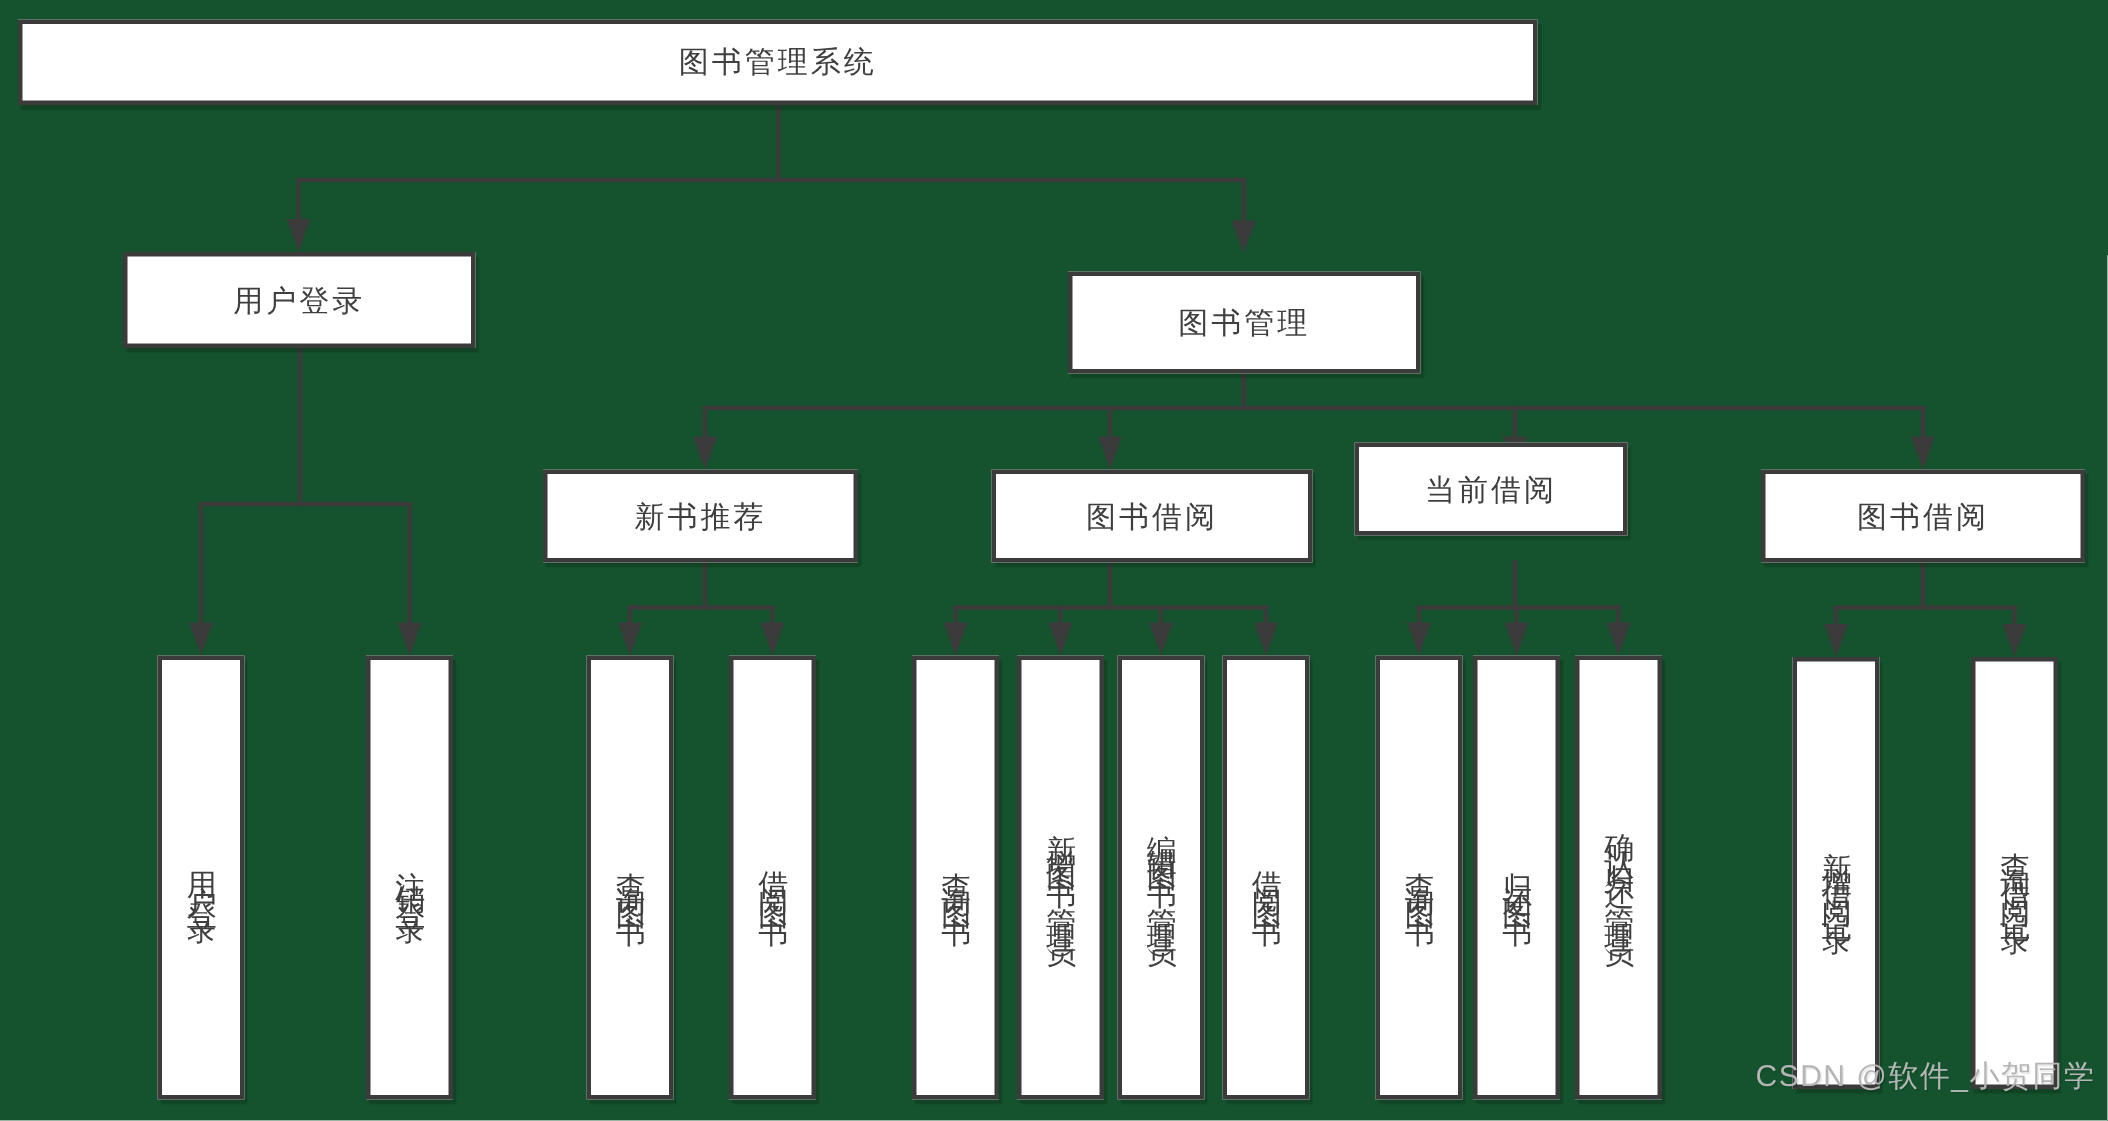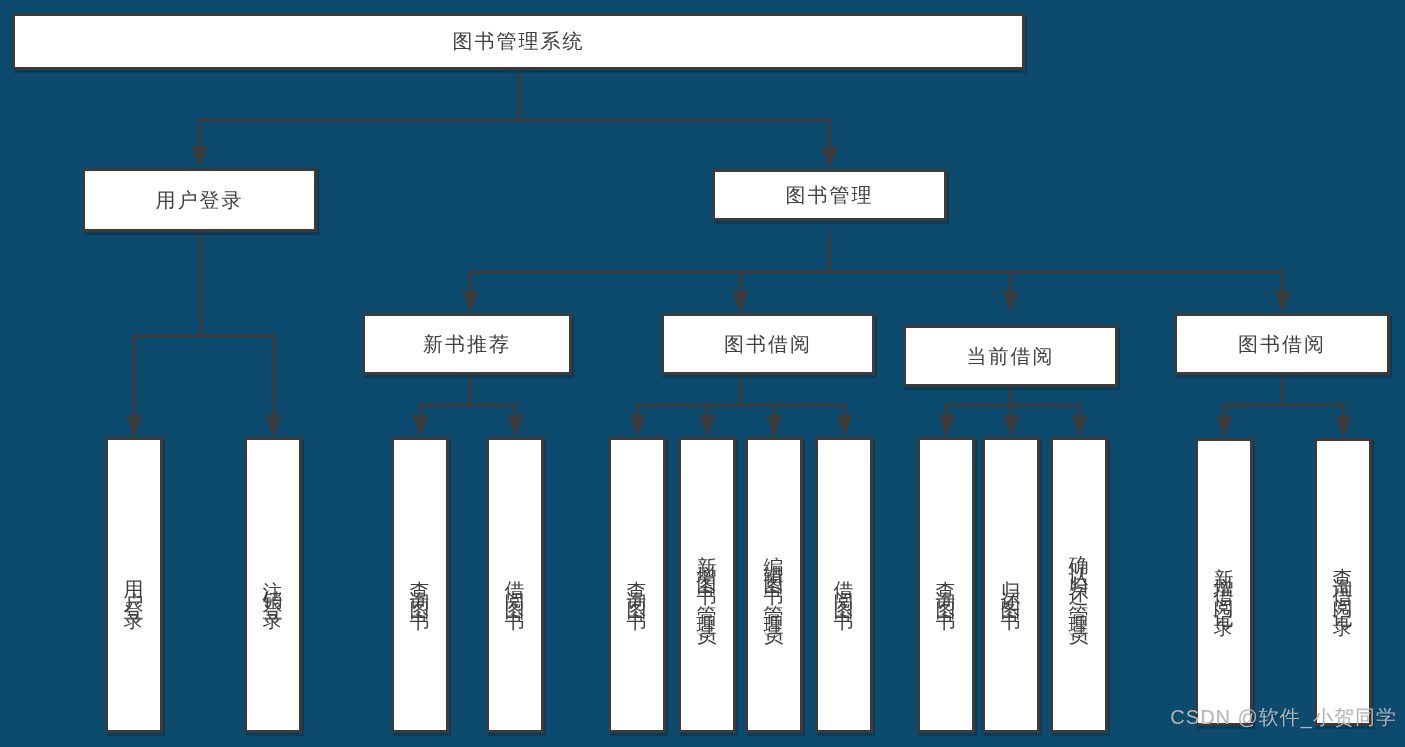--- a/index.html
+++ b/index.html
@@ -1,20 +1,20 @@
 <!DOCTYPE html>
 <html><head>
 <meta charset="utf-8">
 <style>
   html, body { margin: 0; padding: 0; background: #ffffff; }
   .canvas {
     position: relative;
     width: 1405px;
     height: 747px;
-    background: #0c4a6e;
+    background: #14532d;
     font-family: "Liberation Sans", sans-serif;
     overflow: hidden;
   }
   .connector-layer {
     position: absolute;
     left: 0; top: 0;
     pointer-events: none;
   }
   .node {
     position: absolute;
@@ -118,25 +118,25 @@
       <polygon points="1003,415 1019,415 1011,437"></polygon>
       <polygon points="1071,415 1087,415 1079,437"></polygon>
       <polygon points="1216,416 1232,416 1224,438"></polygon>
       <polygon points="1335,416 1351,416 1343,438"></polygon>
     </g>
   </svg>
 
   <div class="node h" style="left:12px; top:13px; width:1013px; height:57px">图书管理系统</div>
 
   <div class="node h" style="left:82px; top:168px; width:235px; height:64px">用户登录</div>
-  <div class="node h" style="left:712px; top:169px; width:235px; height:52px">图书管理</div>
+  <div class="node h" style="left:712px; top:181px; width:235px; height:68px">图书管理</div>
 
   <div class="node h" style="left:362px; top:313px; width:210px; height:62px">新书推荐</div>
   <div class="node h" style="left:661px; top:313px; width:214px; height:62px">图书借阅</div>
-  <div class="node h" style="left:903px; top:325px; width:215px; height:62px">当前借阅</div>
+  <div class="node h" style="left:903px; top:295px; width:182px; height:62px">当前借阅</div>
   <div class="node h" style="left:1174px; top:313px; width:216px; height:62px">图书借阅</div>
 
   <div class="node v" style="left:105px; top:437px; width:58px; height:296px">用户登录</div>
   <div class="node v" style="left:244px; top:437px; width:58px; height:296px">注销登录</div>
 
   <div class="node v" style="left:391px; top:437px; width:58px; height:296px">查询图书</div>
   <div class="node v" style="left:486px; top:437px; width:58px; height:296px">借阅图书</div>
 
   <div class="node v" style="left:608px; top:437px; width:58px; height:296px">查询图书</div>
   <div class="node v" style="left:678px; top:437px; width:58px; height:296px">新增图书（管理员）</div>

